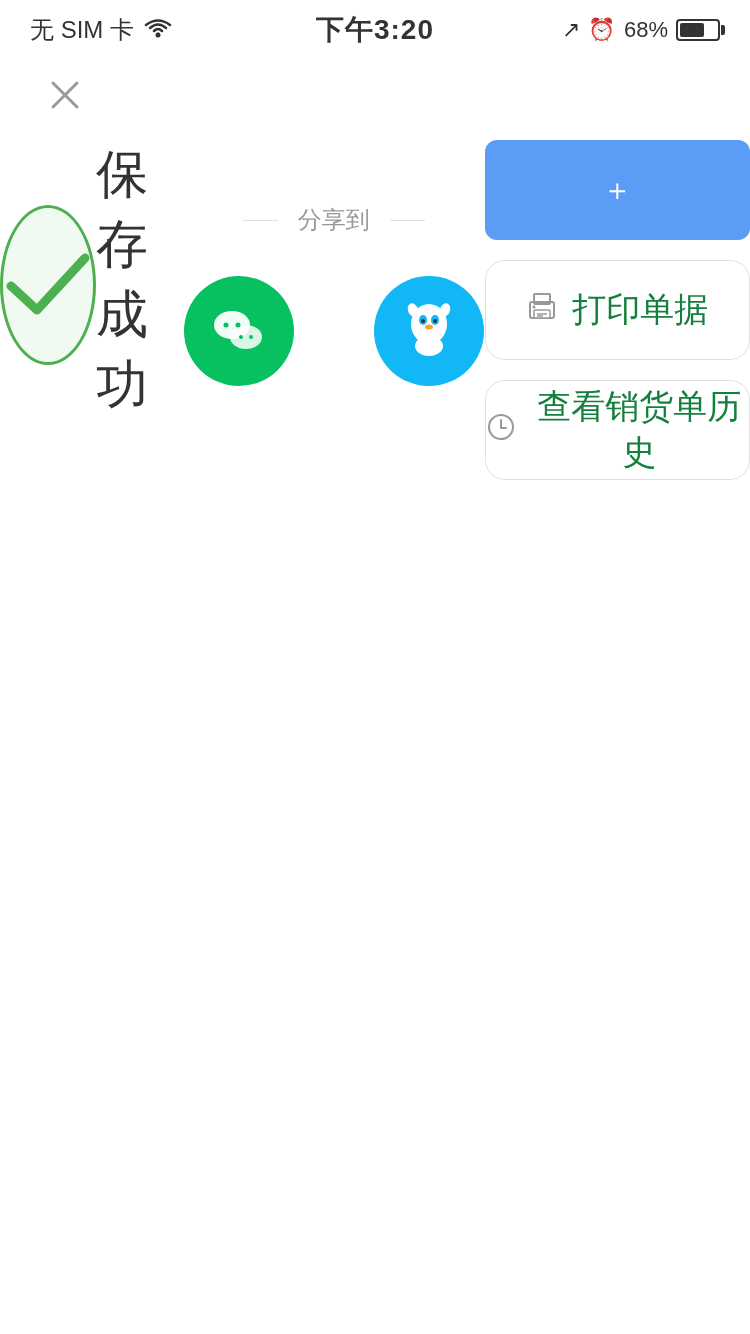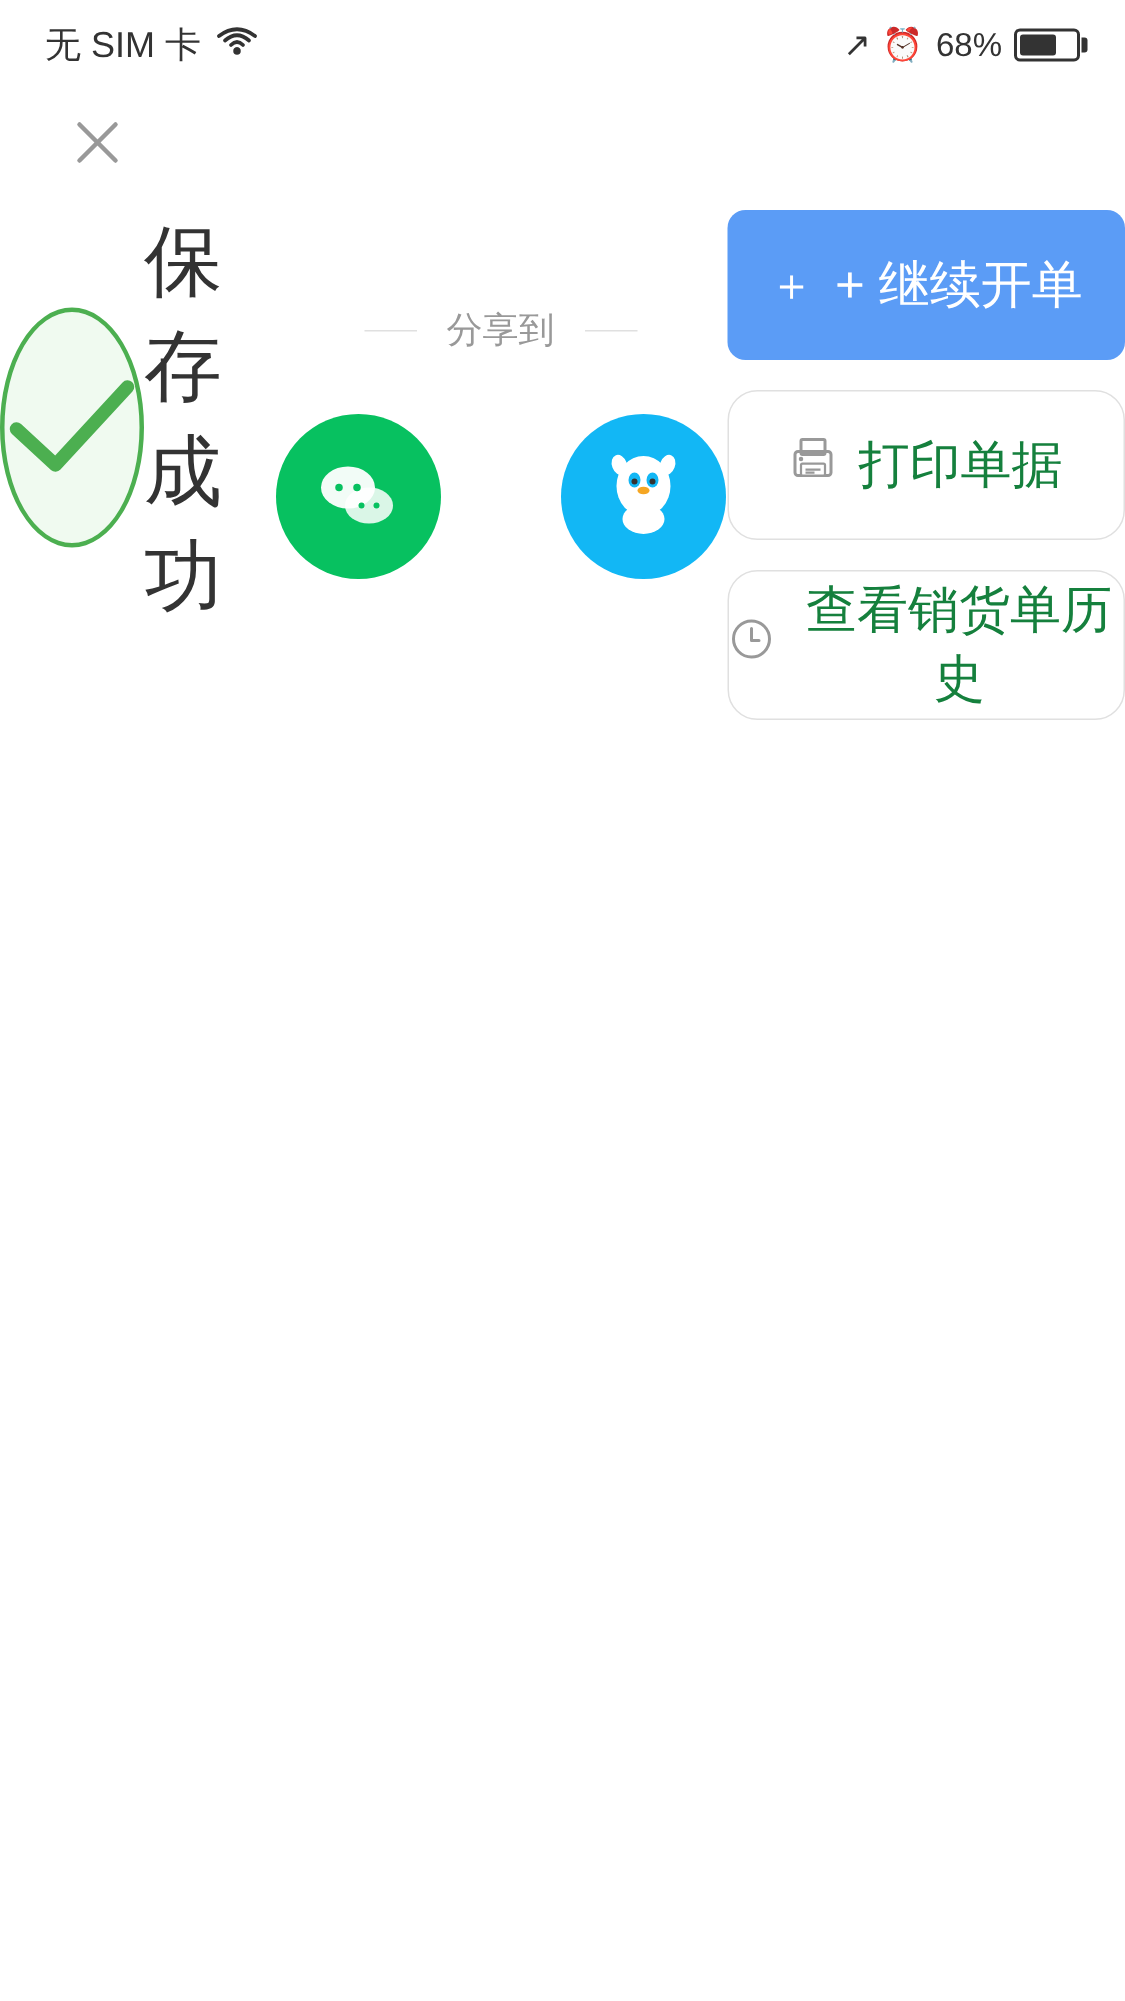--- a/index.html
+++ b/index.html
@@ -239,20 +239,21 @@
     <span>
       <svg width="28" height="20" viewBox="0 0 28 20" fill="none">
         <path d="M14 16 Q14 16 14 16" stroke="#333" stroke-width="3" stroke-linecap="round"></path>
         <path d="M10 13 Q14 9 18 13" stroke="#333" stroke-width="2.5" stroke-linecap="round" fill="none"></path>
         <path d="M6 10 Q14 3 22 10" stroke="#333" stroke-width="2.5" stroke-linecap="round" fill="none"></path>
         <path d="M2 7 Q14 -2 26 7" stroke="#333" stroke-width="2.5" stroke-linecap="round" fill="none"></path>
         <circle cx="14" cy="17" r="2.5" fill="#333"></circle>
       </svg>
     </span>
   </div>
+  <div class="status-center">下午3:20</div>
   <div class="status-right">
     <span>↗</span>
     <span>⏰</span>
     <span>68%</span>
     <div class="battery-icon">
       <div class="battery-fill"></div>
     </div>
   </div>
 </div>
 
@@ -311,21 +312,20 @@
           <ellipse cx="14" cy="14" rx="5" ry="7" fill="white" transform="rotate(-20 14 14)"></ellipse>
           <ellipse cx="46" cy="14" rx="5" ry="7" fill="white" transform="rotate(20 46 14)"></ellipse>
         </svg>
       </div>
     </div>
   </div>
 
   <div class="action-buttons">
     <button class="btn-primary">
       <span class="btn-icon-white">＋</span>
-      <span>+ 继续开单</span>
     </button>
     <button class="btn-secondary">
       <span class="btn-icon">
         <svg width="32" height="30" viewBox="0 0 32 30" fill="none">
           <rect x="4" y="10" width="24" height="16" rx="2" stroke="#999" stroke-width="2"></rect>
           <rect x="8" y="2" width="16" height="10" rx="1" stroke="#999" stroke-width="2"></rect>
           <rect x="8" y="18" width="16" height="8" rx="1" fill="white" stroke="#999" stroke-width="1.5"></rect>
           <line x1="11" y1="22" x2="21" y2="22" stroke="#999" stroke-width="1.5"></line>
           <line x1="11" y1="24" x2="17" y2="24" stroke="#999" stroke-width="1.5"></line>
           <circle cx="8" cy="15" r="1.5" fill="#999"></circle>

